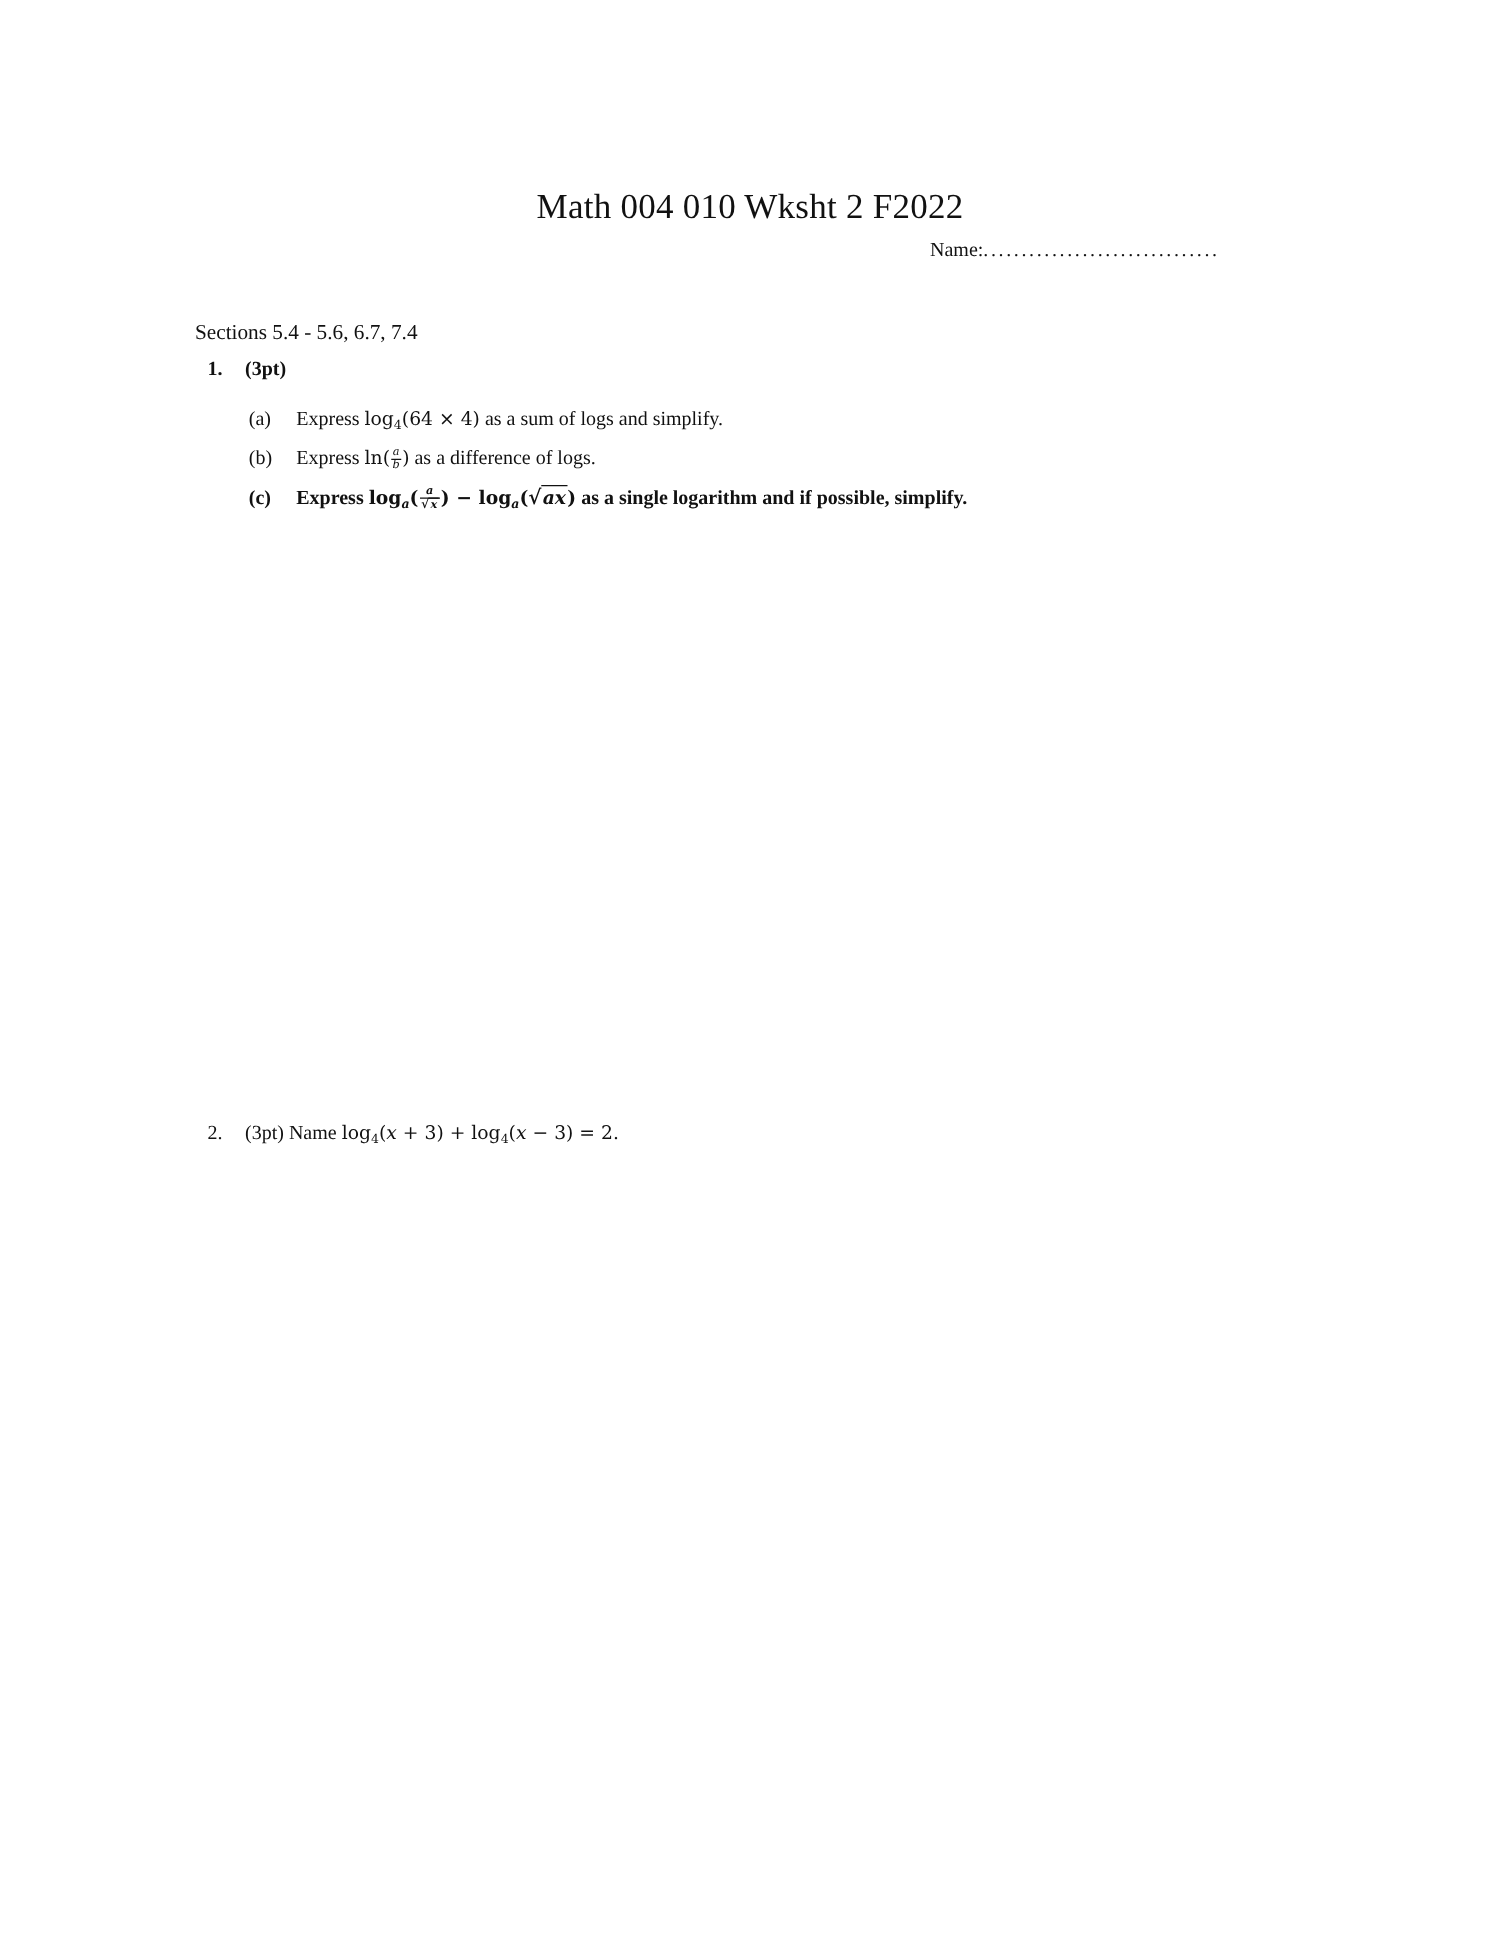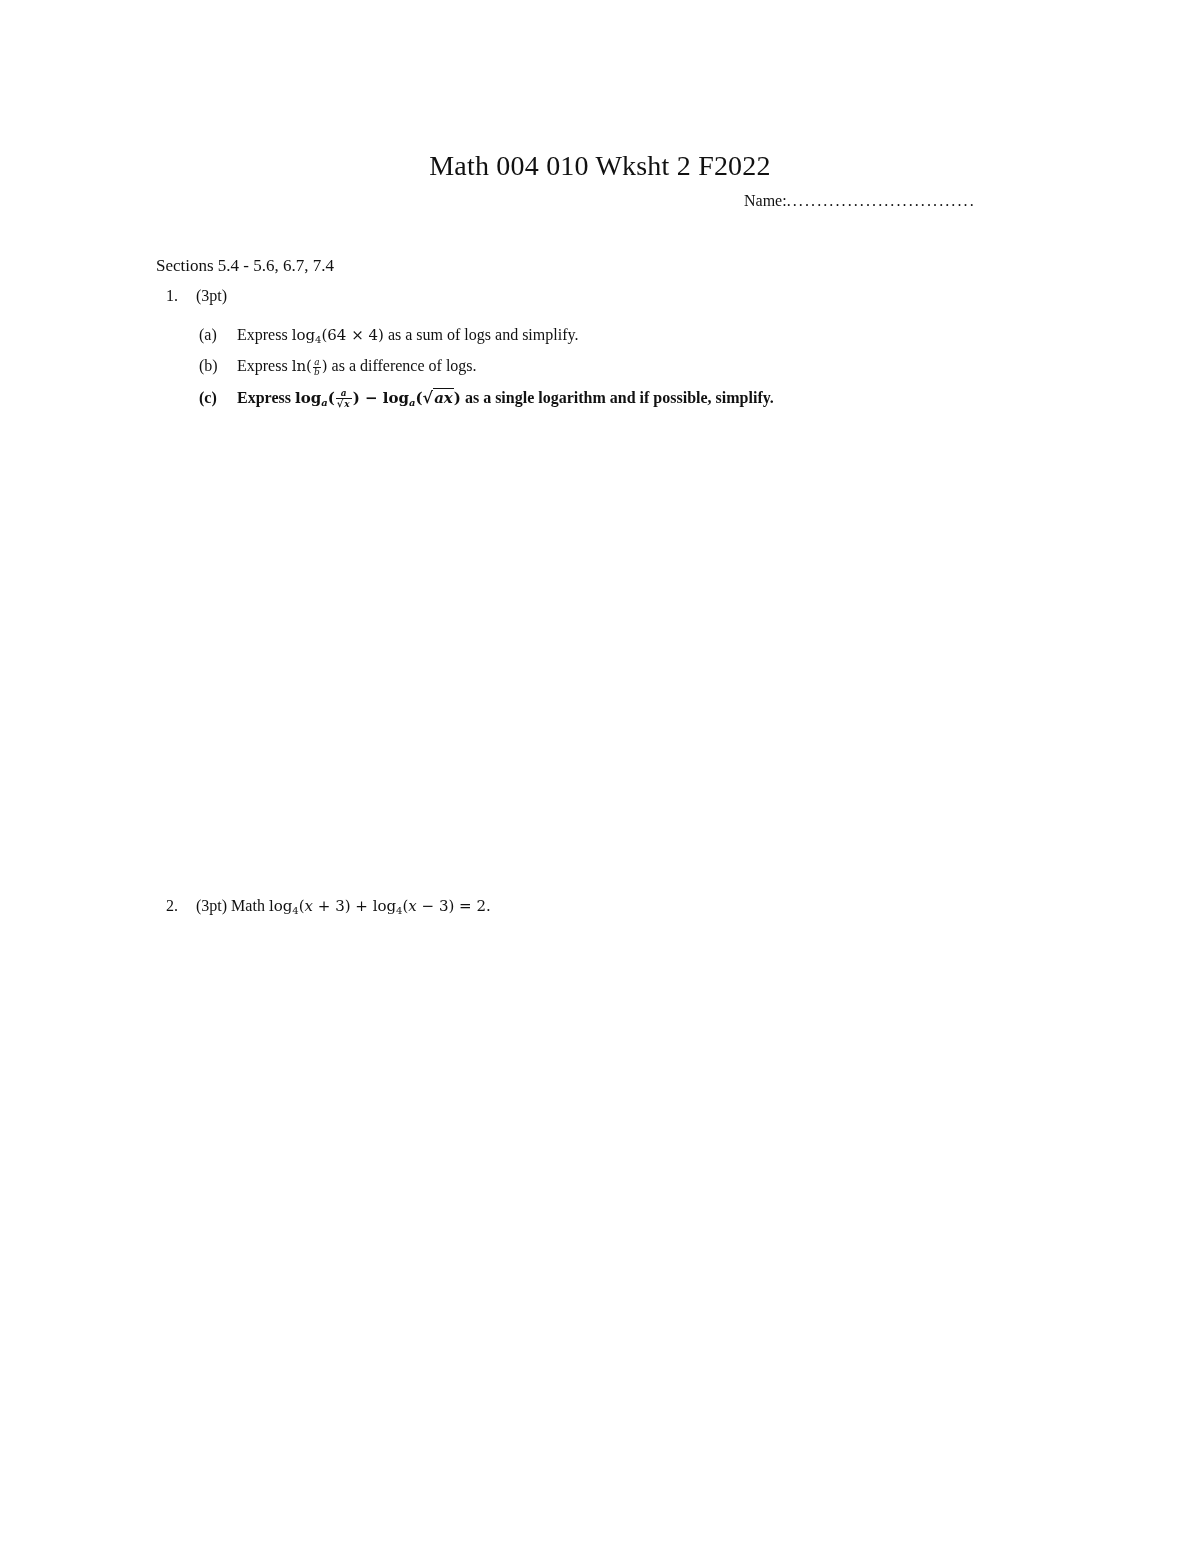--- a/index.html
+++ b/index.html
@@ -89,21 +89,21 @@
 <div class="page">
 
   <div class="title">Math 004 010 Wksht 2 F2022</div>
 
   <div class="name-line">
     <span>Name:</span><span class="dots">...............................</span>
   </div>
 
   <div class="sections">Sections 5.4 - 5.6, 6.7, 7.4</div>
 
-  <div class="q" style="left:166px; top:287px;">
+  <div class="q" style="left:166px; top:287px;font-weight:bold;">
     <span class="num">1.</span>
     <span>(3pt)</span>
   </div>
 
   <div class="sub" style="top:326px;">
     <span class="lbl">(a)</span>
     <span>Express</span>
     <span class="math"><span>log</span><sub class="s">4</sub><span>(64 × 4)</span></span>
     <span>as a sum of logs and simplify.</span>
   </div>
@@ -118,17 +118,17 @@
   <div class="sub" style="top:388px;font-weight:bold;">
     <span class="lbl">(c)</span>
     <span>Express</span>
     <span class="math"><span>log</span><sub class="s it">a</sub><span>(</span><span class="frac"><span class="n it">a</span><span class="d sqrt"><span class="rad">√</span><span class="arg">x</span></span></span><span>)</span><span> − </span><span>log</span><sub class="s it">a</sub><span>(</span><span class="sqrt"><span class="rad">√</span><span class="arg">ax</span></span><span>)</span></span>
     <span>as a single logarithm and if possible, simplify.</span>
   </div>
 
   <div class="q" style="left:166px; top:897px;">
     <span class="num">2.</span>
     <span>(3pt)</span>
-    <span>Math</span>
+    <span>Name</span>
     <span class="math"><span>log</span><sub class="s">4</sub><span>(</span><span class="it">x</span><span> + 3)</span><span> + </span><span>log</span><sub class="s">4</sub><span>(</span><span class="it">x</span><span> − 3)</span><span> = 2.</span></span>
   </div>
 
 </div>
 
 </body></html>

